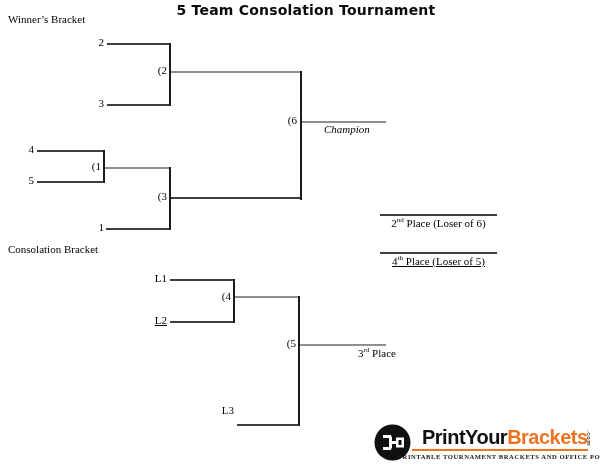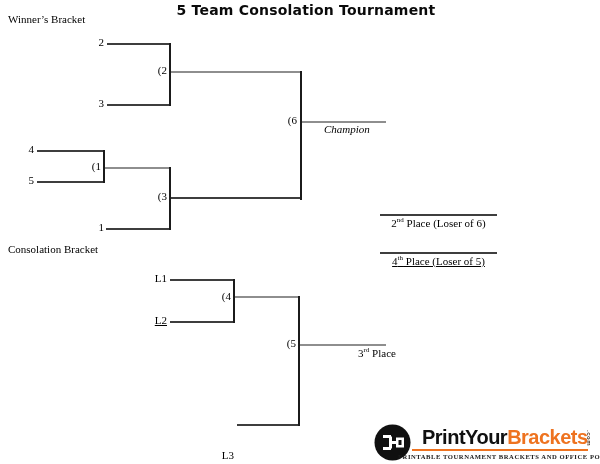--- a/index.html
+++ b/index.html
@@ -88,21 +88,21 @@
   <div class="lbl game" style="left:146px; width:21px; top:190px;">(3</div>
   <div class="lbl game" style="left:276px; width:21px; top:114px;">(6</div>
   <div class="lbl" style="left:324px; top:123px;font-style:italic;">Champion</div>
 
   <div class="lbl place" style="left:380px; width:117px; top:217px;"><span>2</span><sup>nd</sup><span> Place (Loser of 6)</span></div>
   <div class="lbl place" style="left:380px; width:117px; top:255px;text-decoration:underline;"><span>4</span><sup>th</sup><span> Place (Loser of 5)</span></div>
   <div class="lbl" style="left:327px; top:347px;margin-left:31px;"><span>3</span><sup>rd</sup><span> Place</span></div>
 
   <div class="lbl seed" style="left:140px; width:27px; top:272px;">L1</div>
   <div class="lbl seed" style="left:140px; width:27px; top:314px;text-decoration:underline;">L2</div>
-  <div class="lbl seed" style="left:207px; width:27px; top:404px;margin-top:45px;">L3</div>
+  <div class="lbl seed" style="left:207px; width:27px; top:404px;">L3</div>
   <div class="lbl game" style="left:210px; width:21px; top:290px;">(4</div>
   <div class="lbl game" style="left:275px; width:21px; top:337px;">(5</div>
 
   <div class="logo">
     <svg class="logo-icon" width="37" height="37" viewBox="0 0 37 37">
       <circle cx="18.5" cy="18.5" r="18" fill="#101010"></circle>
       <path d="M9 12.5 h8 M9 24.5 h8 M16.5 12.5 v12 M16.5 18.5 h6" stroke="#ffffff" stroke-width="3" fill="none"></path>
       <rect x="22" y="13.5" width="8" height="10" fill="#ffffff"></rect>
       <rect x="24.5" y="16" width="3" height="5" fill="#101010"></rect>
     </svg>

